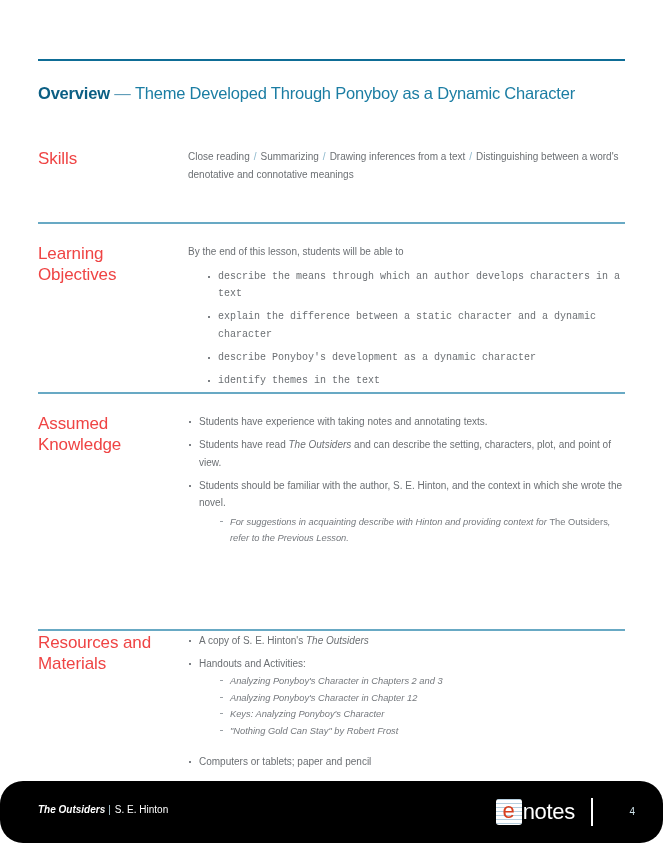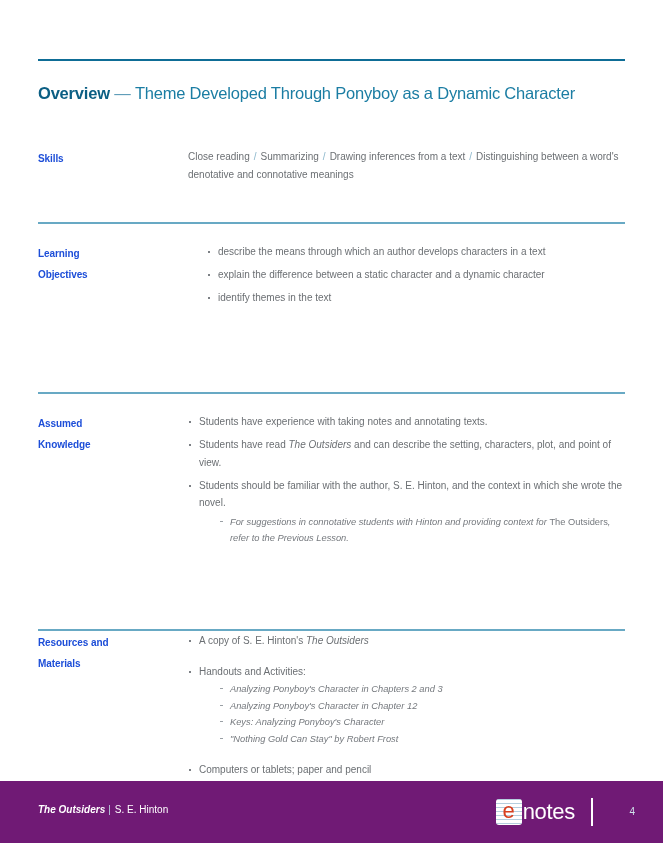--- a/index.html
+++ b/index.html
@@ -35,23 +35,23 @@
   .section {
     position: absolute;
     left: 38px;
     width: 590px;
     display: flex;
     align-items: flex-start;
   }
   .sec-label {
     width: 150px;
     flex: 0 0 150px;
-    color: #1d4ed8;
-    font-weight: bold;
-    font-size: 10px;
+    color: #ef4444;
+    font-weight: normal;
+    font-size: 17px;
     line-height: 21px;
     letter-spacing: -0.1px;
   }
   .sec-body {
     flex: 1 1 auto;
     color: #6b6f73;
     font-size: 10px;
     line-height: 17.5px;
   }
 
@@ -103,20 +103,21 @@
     left: 1px;
     top: 8px;
     width: 2px;
     height: 2px;
     background: #7c8085;
   }
   ul.obj > li {
     padding-left: 11px;
     margin-left: 19px;
     margin-bottom: 5.5px;
+    font-family: Liberation Mono, monospace;
   }
   ul.ak > li { margin-bottom: 5.5px; }
   ul.res > li { margin-bottom: 1.5px; }
 
   ul.sub {
     list-style: none;
     margin: 0 0 0 21px;
     padding: 0;
   }
   ul.sub > li {
@@ -139,21 +140,22 @@
   .roman { font-style: normal; }
   em.ital { font-style: italic; }
 
   
   .footer {
     position: absolute;
     left: 0;
     bottom: 0;
     width: 663px;
     height: 62px;
-    background: #701a75;
+    background: #000000;
+    border-radius: 23px;
   }
   .footer-left {
     position: absolute;
     left: 38px;
     top: 22px;
     color: #ffffff;
     font-size: 10px;
     line-height: 14px;
     white-space: nowrap;
   }
@@ -249,59 +251,61 @@
   </div>
 
   <div class="rule light" style="top:222px;"></div>
 
   <div class="section" style="top:243px;">
     <div class="sec-label">
       <div>Learning</div>
       <div>Objectives</div>
     </div>
     <div class="sec-body">
+      <div style="margin-bottom:7px;">By the end of this lesson, students will be able to</div>
       <ul class="bl obj">
         <li>describe the means through which an author develops characters in a text</li>
         <li>explain the difference between a static character and a dynamic character</li>
+        <li>describe Ponyboy's development as a dynamic character</li>
         <li>identify themes in the text</li>
       </ul>
     </div>
   </div>
 
   <div class="rule light" style="top:392px;"></div>
 
   <div class="section" style="top:413px;">
     <div class="sec-label">
       <div>Assumed</div>
       <div>Knowledge</div>
     </div>
     <div class="sec-body">
       <ul class="bl ak">
         <li><span>Students have experience with taking notes and annotating texts.</span></li>
         <li><span>Students have read </span><em class="ital">The Outsiders</em><span> and can describe the setting, characters, plot, and point of view.</span></li>
         <li>
           <span>Students should be familiar with the author, S. E. Hinton, and the context in which she wrote the novel.</span>
           <ul class="sub" style="margin-top:2px;">
-            <li><span>For suggestions in connotative students with Hinton and providing context for </span><span class="roman">The Outsiders</span><span>, refer to the Previous Lesson.</span></li>
+            <li><span>For suggestions in acquainting describe with Hinton and providing context for </span><span class="roman">The Outsiders</span><span>, refer to the Previous Lesson.</span></li>
           </ul>
         </li>
       </ul>
     </div>
   </div>
 
   <div class="rule light" style="top:629px;"></div>
 
   <div class="section" style="top:632px;">
     <div class="sec-label">
       <div>Resources and</div>
       <div>Materials</div>
     </div>
     <div class="sec-body">
       <ul class="bl res">
-        <li style="margin-bottom:13px;"><span>A copy of S. E. Hinton's </span><em class="ital">The Outsiders</em></li>
+        <li style="margin-bottom:5px;"><span>A copy of S. E. Hinton's </span><em class="ital">The Outsiders</em></li>
         <li>
           <span>Handouts and Activities:</span>
           <ul class="sub" style="margin-top:1px;">
             <li>Analyzing Ponyboy's Character in Chapters 2 and 3</li>
             <li>Analyzing Ponyboy's Character in Chapter 12</li>
             <li>Keys: Analyzing Ponyboy's Character</li>
             <li>"Nothing Gold Can Stay" by Robert Frost</li>
           </ul>
         </li>
         <li style="margin-top:14px;">Computers or tablets; paper and pencil</li>

